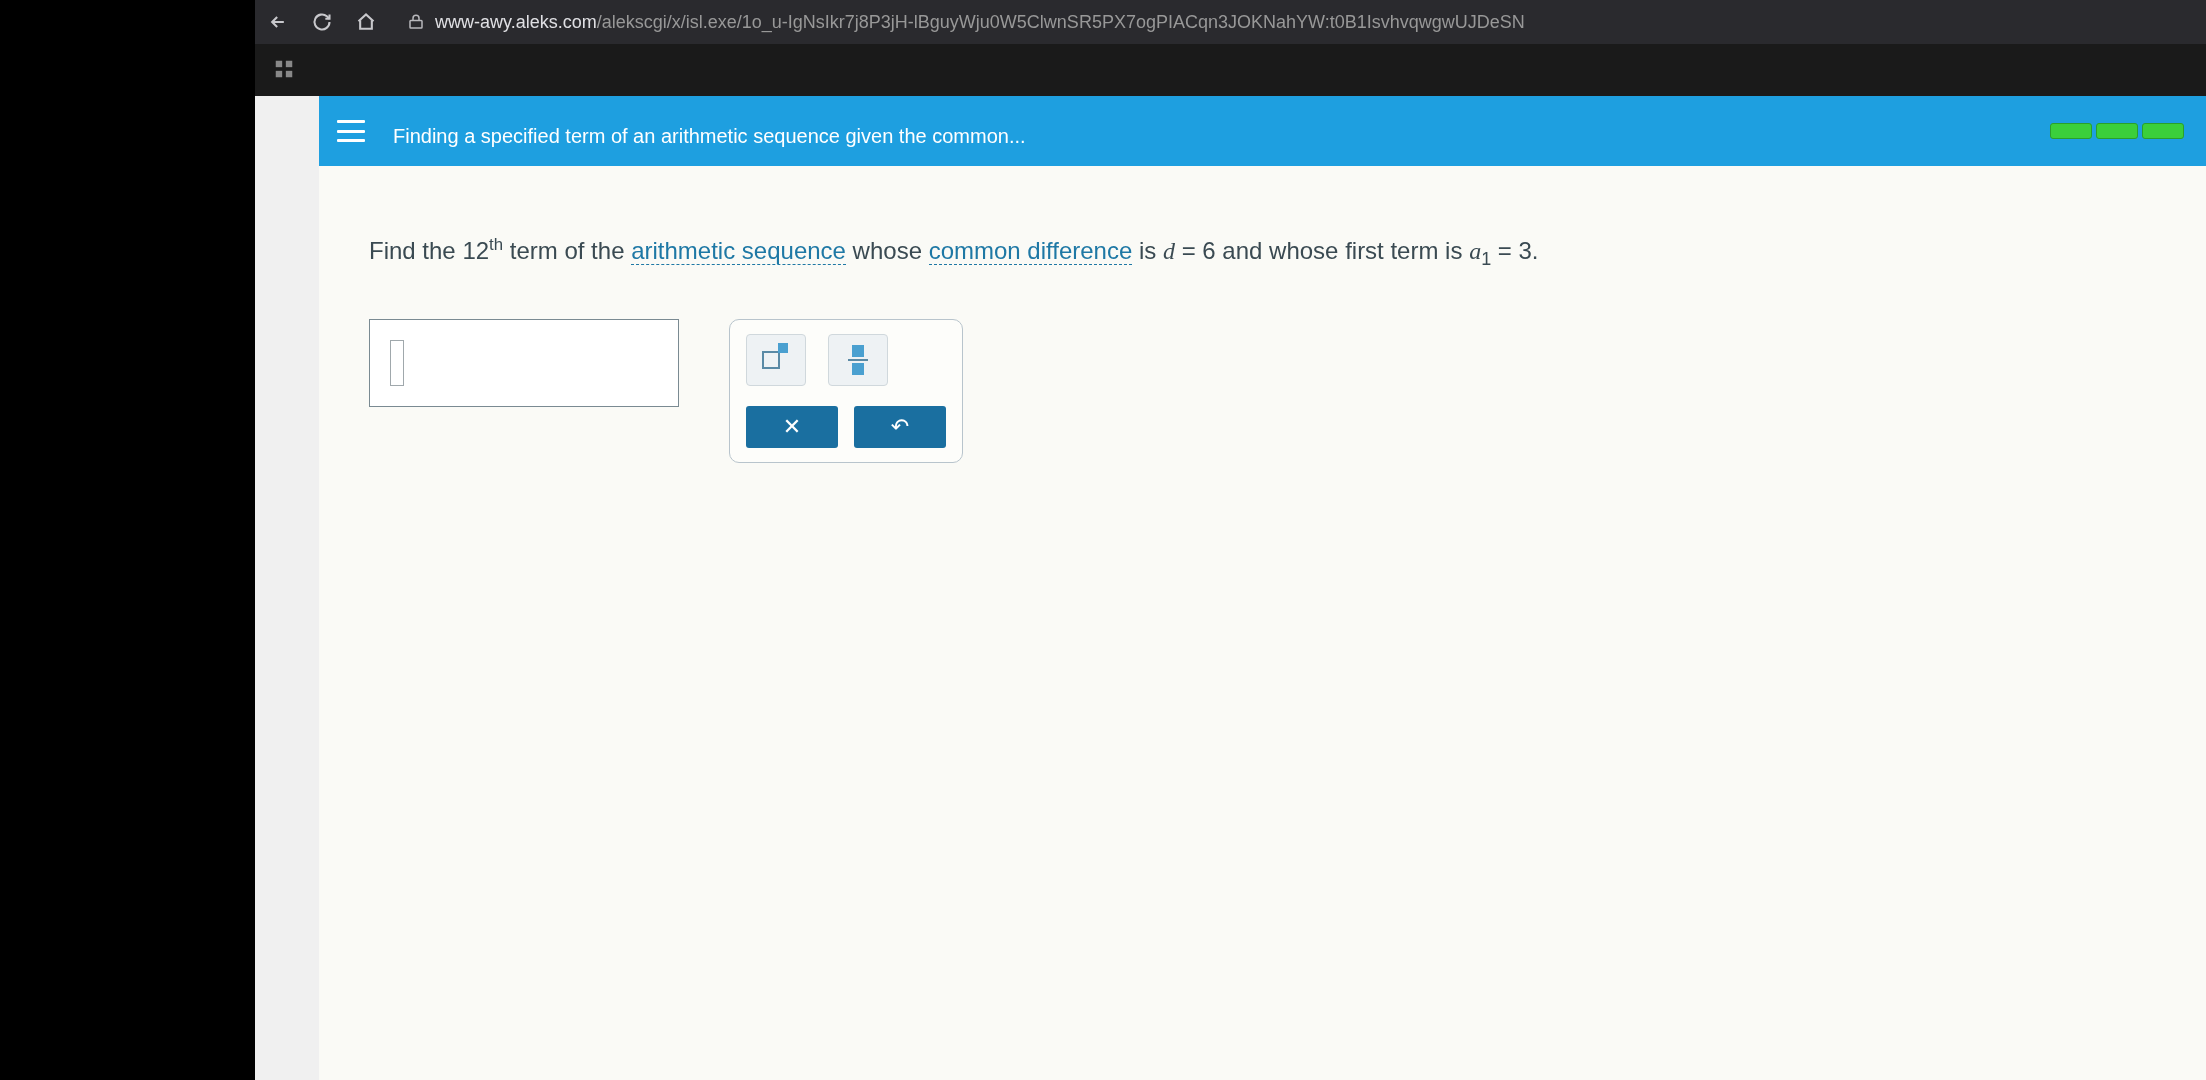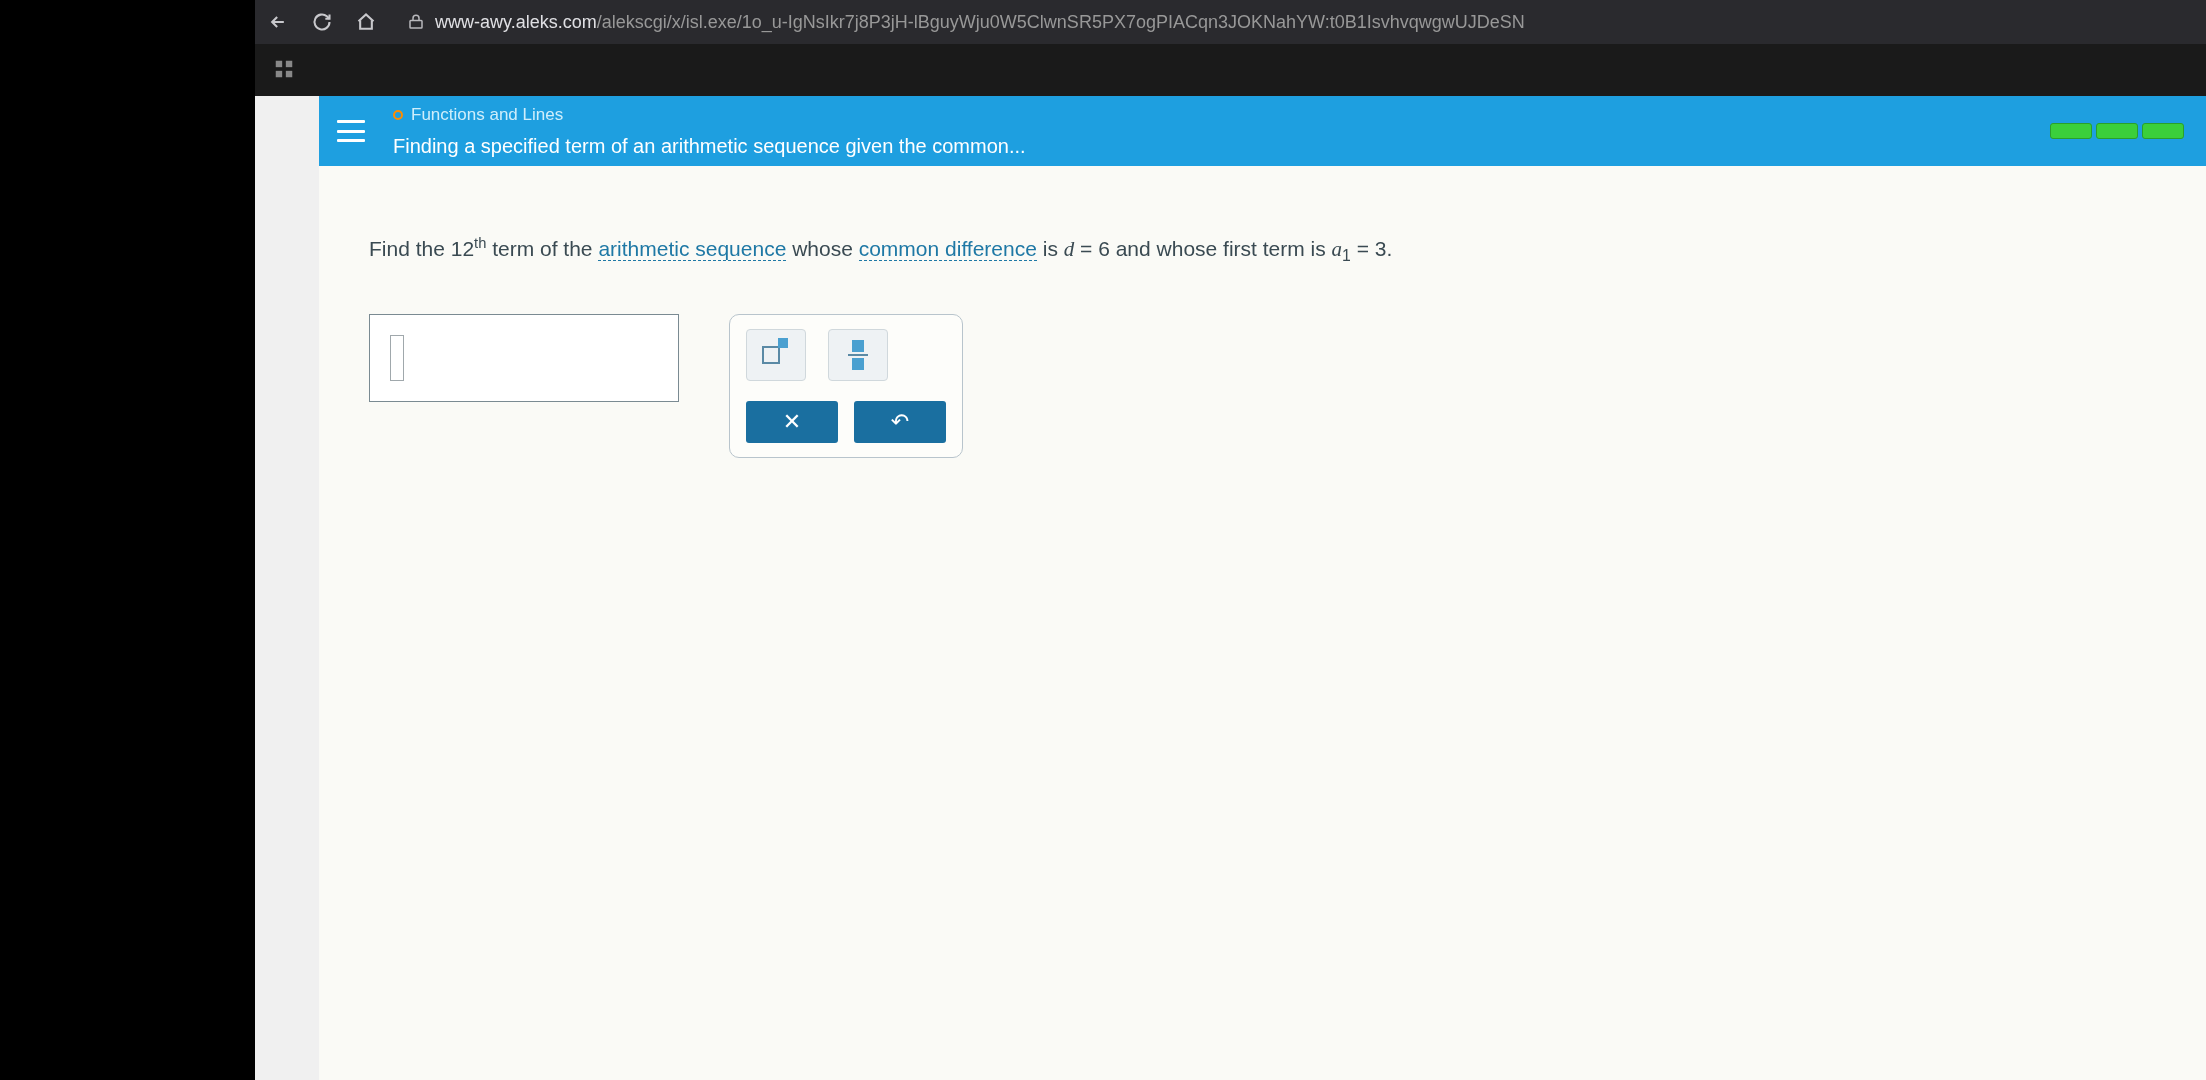--- a/index.html
+++ b/index.html
@@ -160,21 +160,21 @@
 .problem-area {
   position: absolute;
   left: 64px;
   top: 70px;
   right: 0;
   bottom: 0;
   background: #fafaf6;
   padding: 48px 40px 40px 50px;
 }
 .question-text {
-  font-size: 21px;
+  font-size: 24px;
   color: #3a4a52;
   line-height: 1.5;
   margin-top: 18px;
 }
 .term-link {
   color: #1e78a5;
   border-bottom: 1px dashed #1e78a5;
   cursor: pointer;
 }
 sup { font-size: 0.7em; }
@@ -318,24 +318,20 @@
   <div class="content-area">
     <div class="left-rail"></div>
 
     <div class="aleks-header">
       <div class="hamburger">
         <span></span>
           <span></span>
           <span></span>
       </div>
       <div class="header-text-block">
-        <div class="breadcrumb-row">
-          <span class="orange-dot"></span>
-          <span>Functions and Lines</span>
-        </div>
         <div class="lesson-title">Finding a specified term of an arithmetic sequence given the common...</div>
       </div>
       <div class="progress-segments">
         <div class="seg"></div>
         <div class="seg"></div>
         <div class="seg"></div>
       </div>
     </div>
 
     <div class="collapse-tab">

